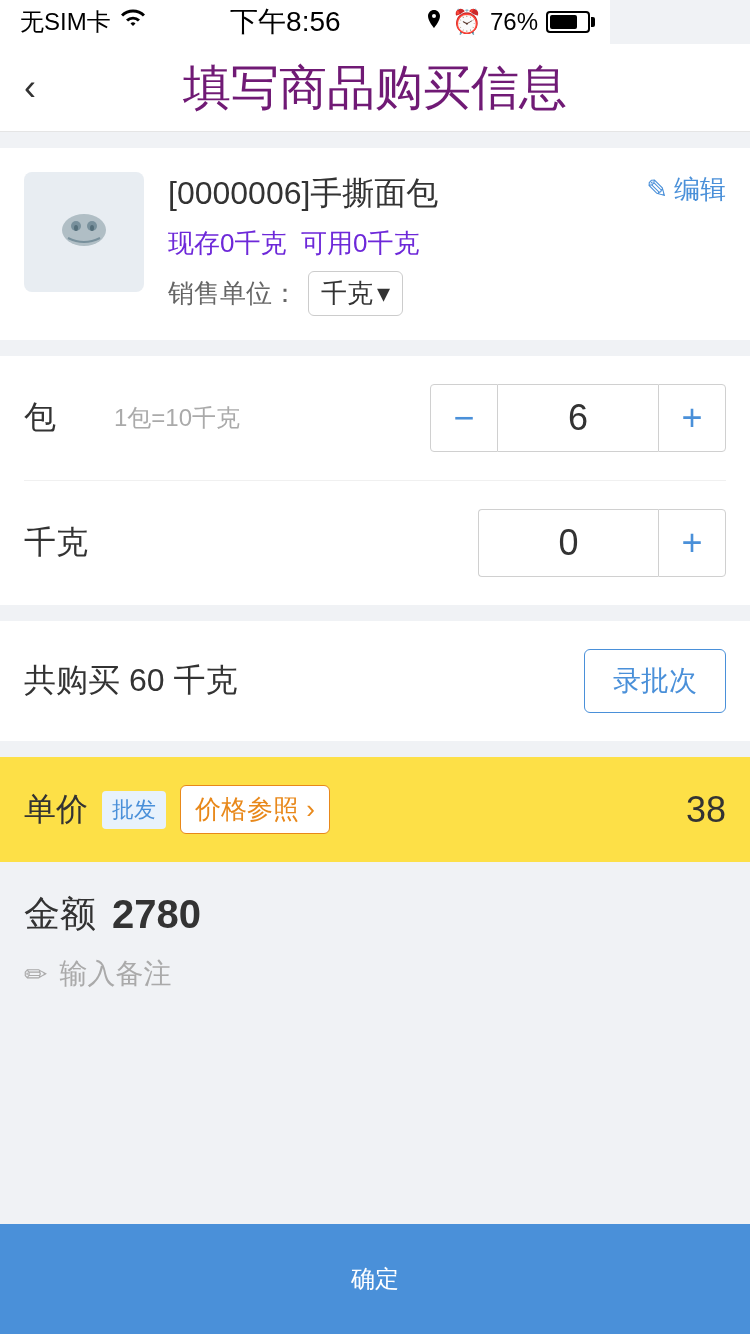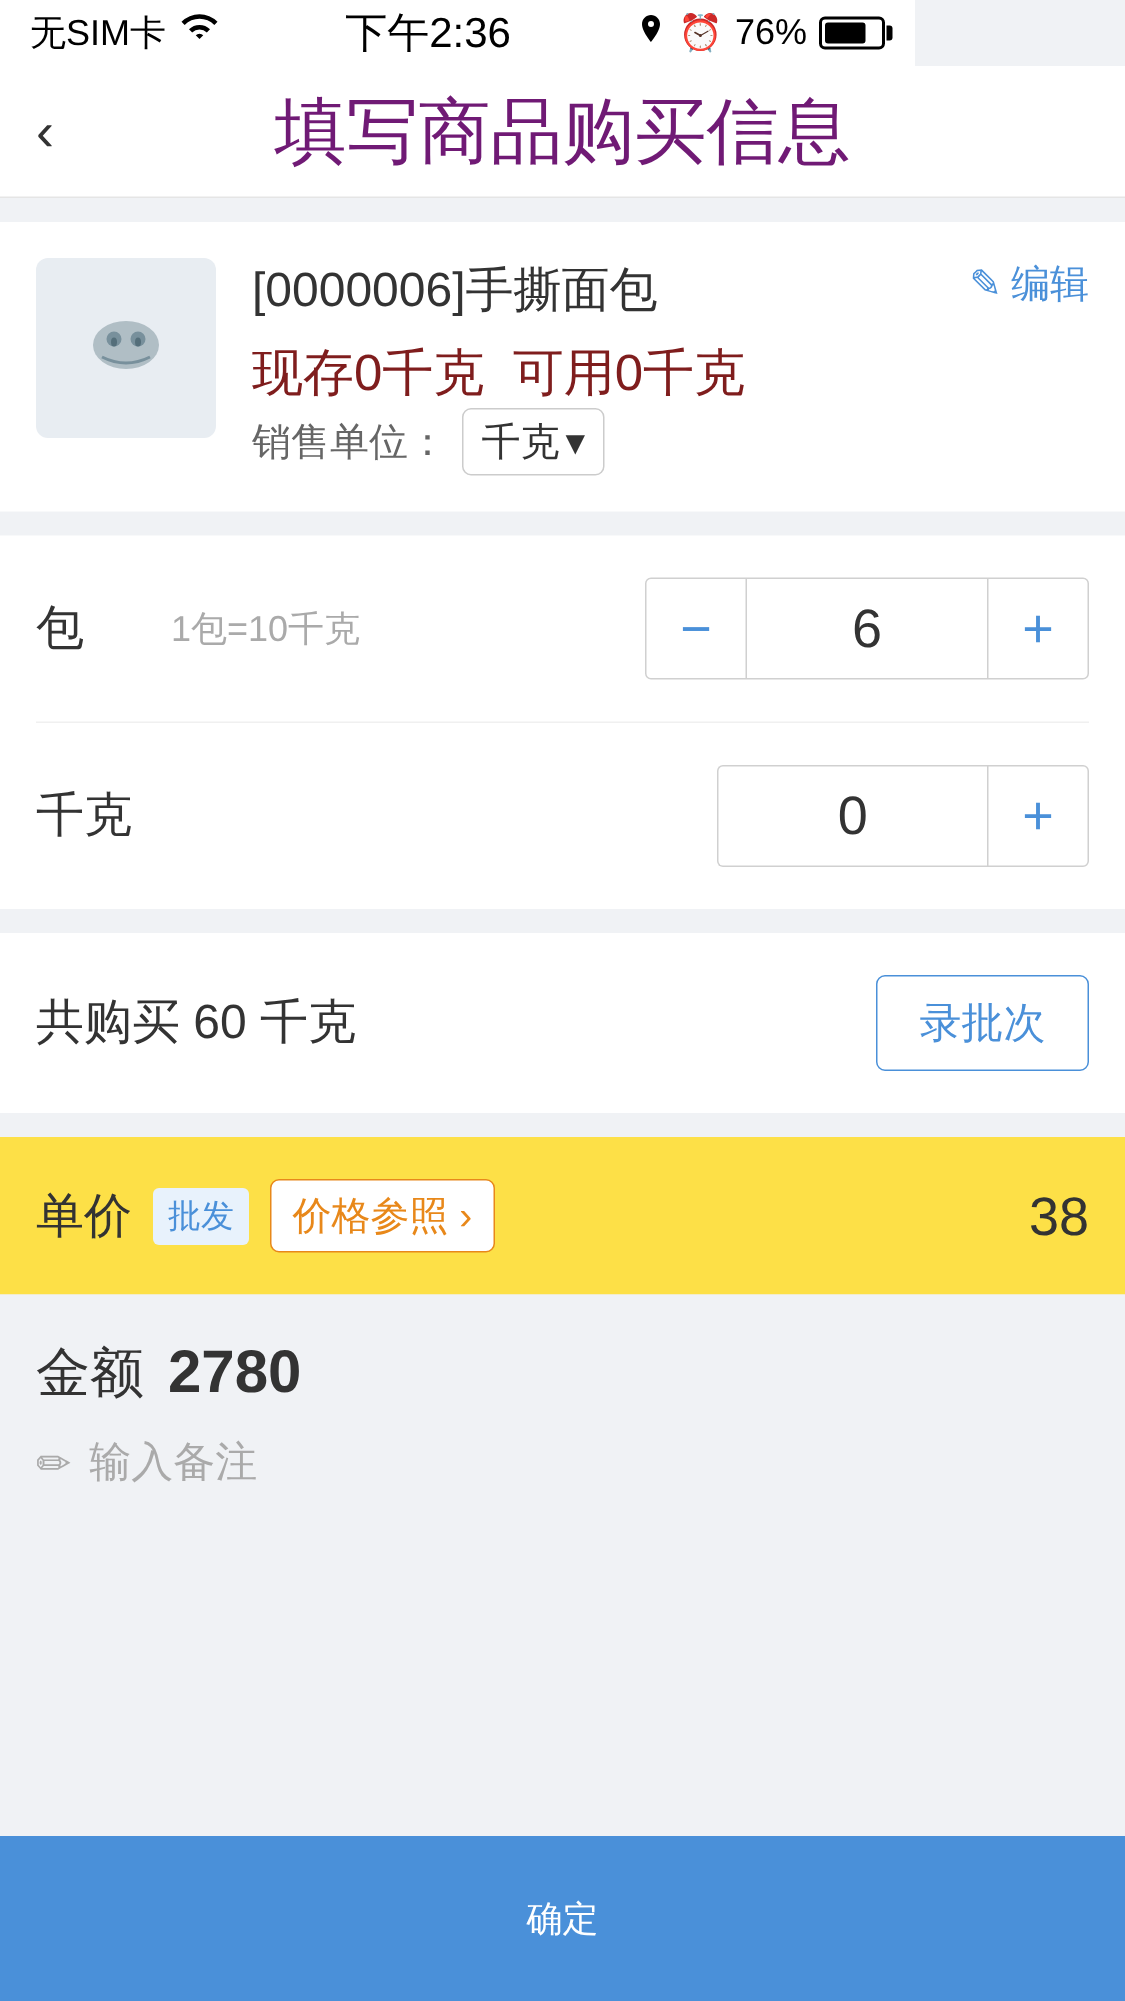--- a/index.html
+++ b/index.html
@@ -116,23 +116,23 @@
     .product-info {
       flex: 1;
     }
     .product-name {
       font-size: 32px;
       color: #333;
       font-weight: 500;
       margin-bottom: 10px;
     }
     .product-stock {
-      font-size: 34px;
-      color: #7f1d1d;
-      margin-bottom: 0;
+      font-size: 26px;
+      color: #6d28d9;
+      margin-bottom: 10px;
     }
     .product-unit {
       font-size: 26px;
       color: #666;
       display: flex;
       align-items: center;
       gap: 10px;
     }
     .unit-select {
       border: 1px solid #ccc;
@@ -350,21 +350,21 @@
   <div class="status-left">
     <span>无SIM卡</span>
     <span>
       <svg width="28" height="22" viewBox="0 0 28 22" fill="none">
         <path d="M14 18l2.5-2.5a3.5 3.5 0 00-5 0L14 18z" fill="#000"></path>
         <path d="M7 11.5l2.1 2.1a7 7 0 019.8 0l2.1-2.1a10 10 0 00-14 0z" fill="#000"></path>
         <path d="M2 6.5l2.1 2.1a14 14 0 0119.8 0L26 6.5a17 17 0 00-24 0z" fill="#000"></path>
       </svg>
     </span>
   </div>
-  <div class="status-center">下午2:36</div>
+  <div class="status-center">下午8:56</div>
   <div class="status-right">
     <span>
       <svg width="20" height="22" viewBox="0 0 20 22" fill="none">
         <path d="M10 2C6.7 2 4 4.7 4 8c0 5 6 12 6 12s6-7 6-12c0-3.3-2.7-6-6-6zm0 8a2 2 0 110-4 2 2 0 010 4z" fill="#000"></path>
       </svg>
     </span>
     <span>⏰</span>
     <span>76%</span>
     <span class="battery">
       <span class="battery-fill"></span>

